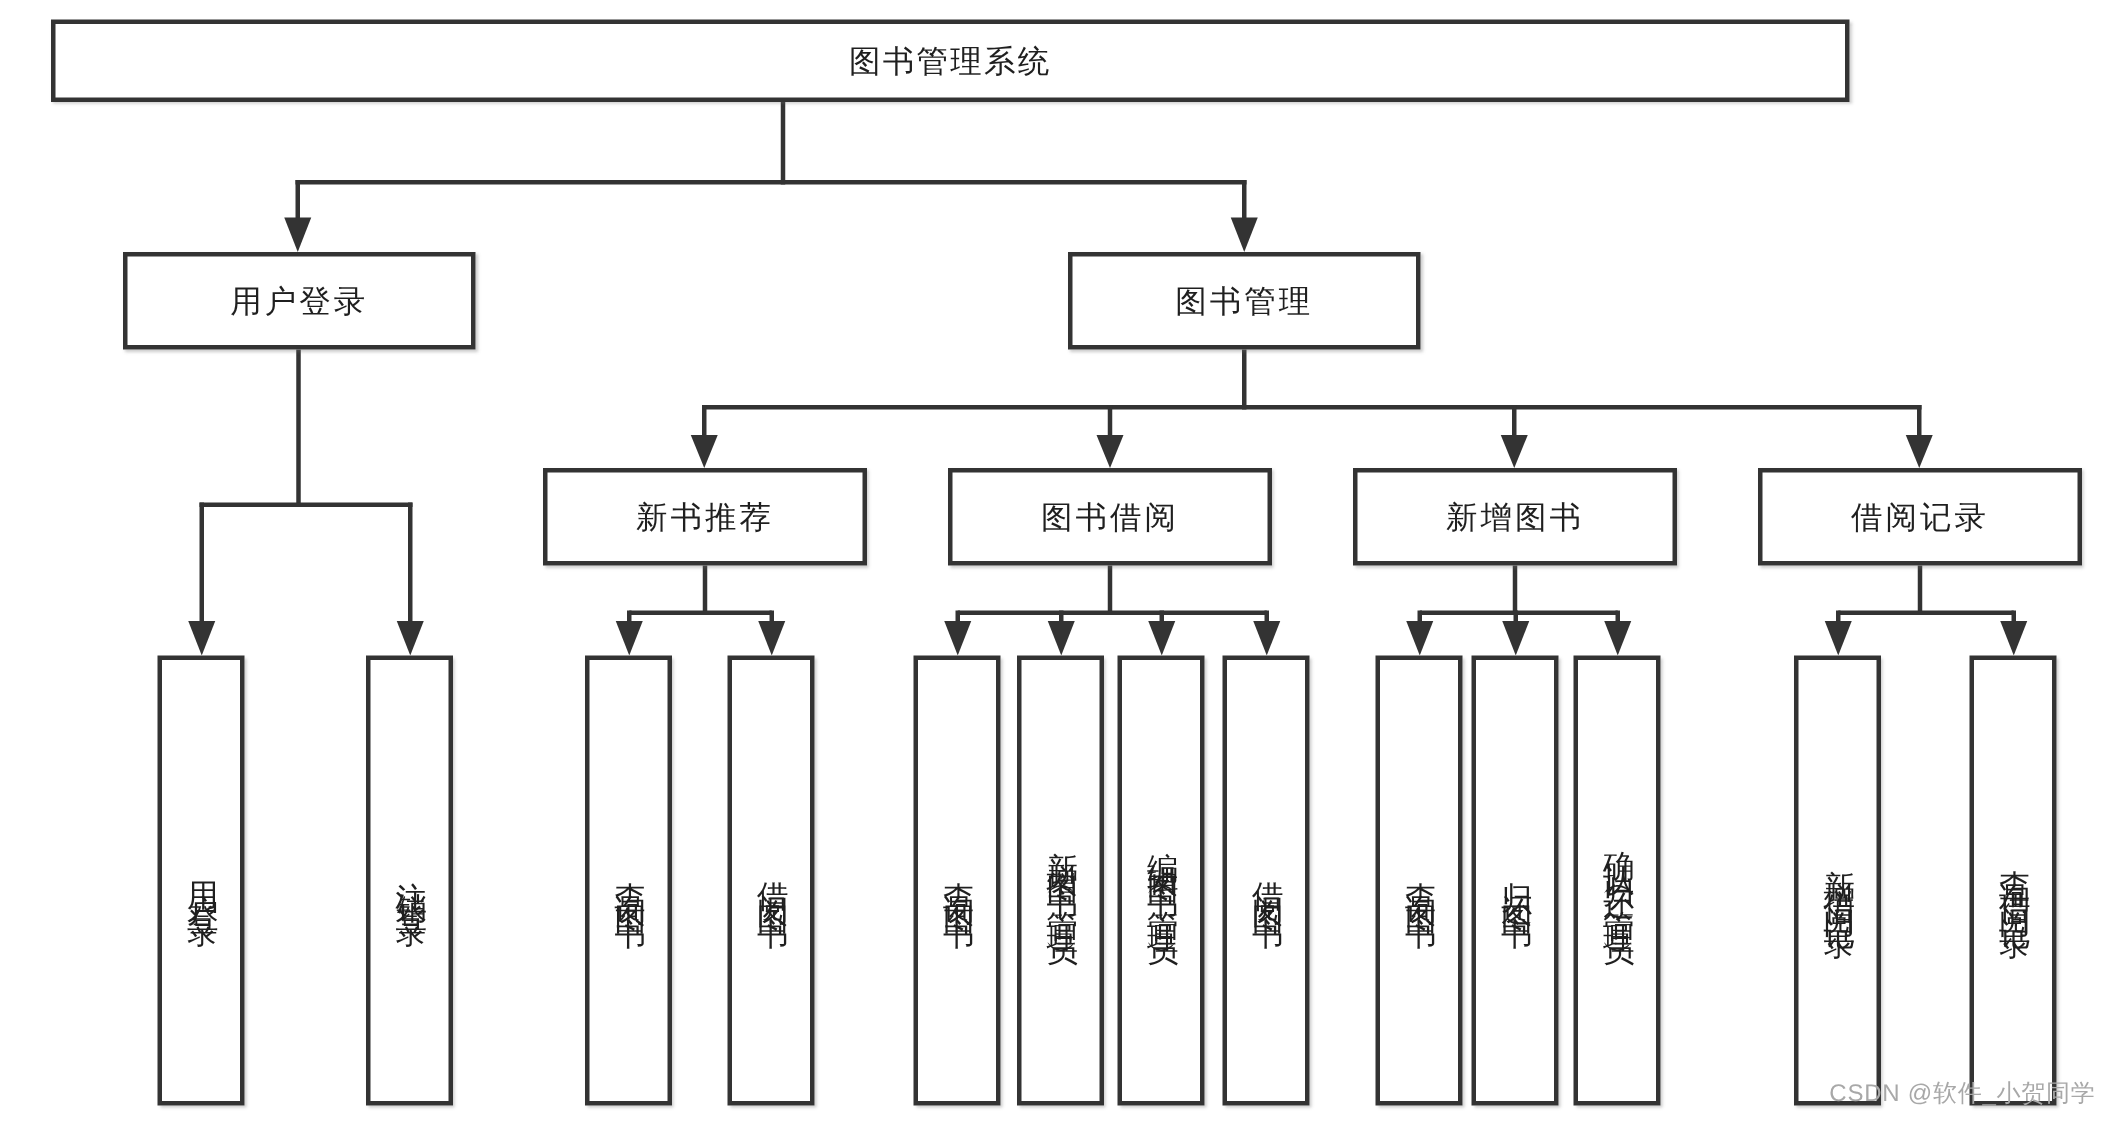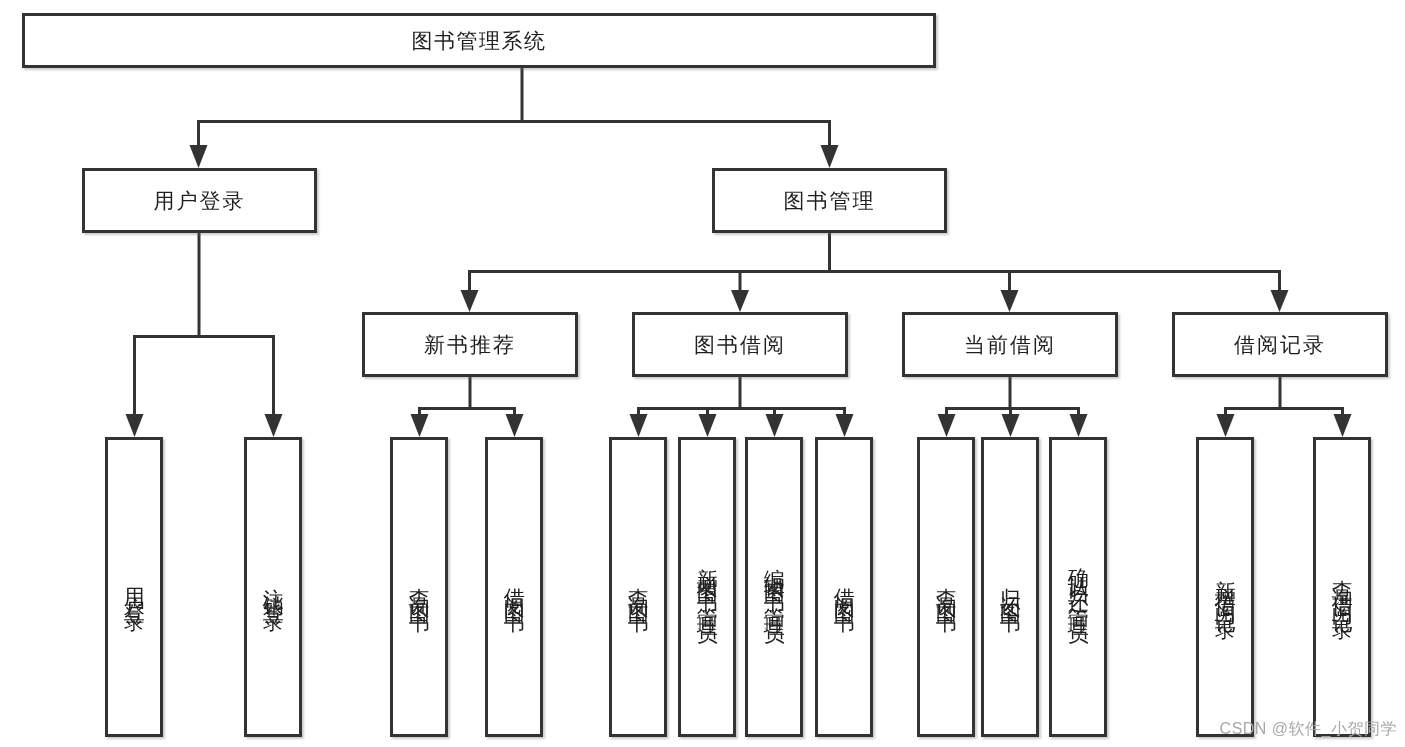--- a/index.html
+++ b/index.html
@@ -152,39 +152,39 @@
     <g>
       <path d="M1280 376 V410"></path>
       <path d="M1225.5 408.5 H1342.5"></path>
       <path d="M1225.5 407 V416"></path>
       <polygon points="1225.5,437 1216.5,414 1234.5,414"></polygon>
       <path d="M1342.5 407 V416"></path>
       <polygon points="1342.5,437 1333.5,414 1351.5,414"></polygon>
     </g>
   </svg>
 
-  <div class="box" style="left:22px; top:13px; width:914px; height:55px;">
+  <div class="box" style="left:34px; top:13px; width:1199px; height:55px;">
     <span class="h-label root-label">图书管理系统</span>
   </div>
 
   <div class="box" style="left:82px; top:168px; width:235px; height:65px;">
     <span class="h-label">用户登录</span>
   </div>
   <div class="box" style="left:712px; top:168px; width:235px; height:65px;">
     <span class="h-label">图书管理</span>
   </div>
 
   <div class="box" style="left:362px; top:312px; width:216px; height:65px;">
     <span class="h-label">新书推荐</span>
   </div>
   <div class="box" style="left:632px; top:312px; width:216px; height:65px;">
     <span class="h-label">图书借阅</span>
   </div>
   <div class="box" style="left:902px; top:312px; width:216px; height:65px;">
-    <span class="h-label">当前借阅</span>
+    <span class="h-label">新增图书</span>
   </div>
   <div class="box" style="left:1172px; top:312px; width:216px; height:65px;">
     <span class="h-label">借阅记录</span>
   </div>
 
   <div class="box leaf" style="left:105px; top:437px; width:58px; height:300px;">
     <span class="v-label">用户登录</span>
   </div>
   <div class="box leaf" style="left:244px; top:437px; width:58px; height:300px;">
     <span class="v-label">注销登录</span>

